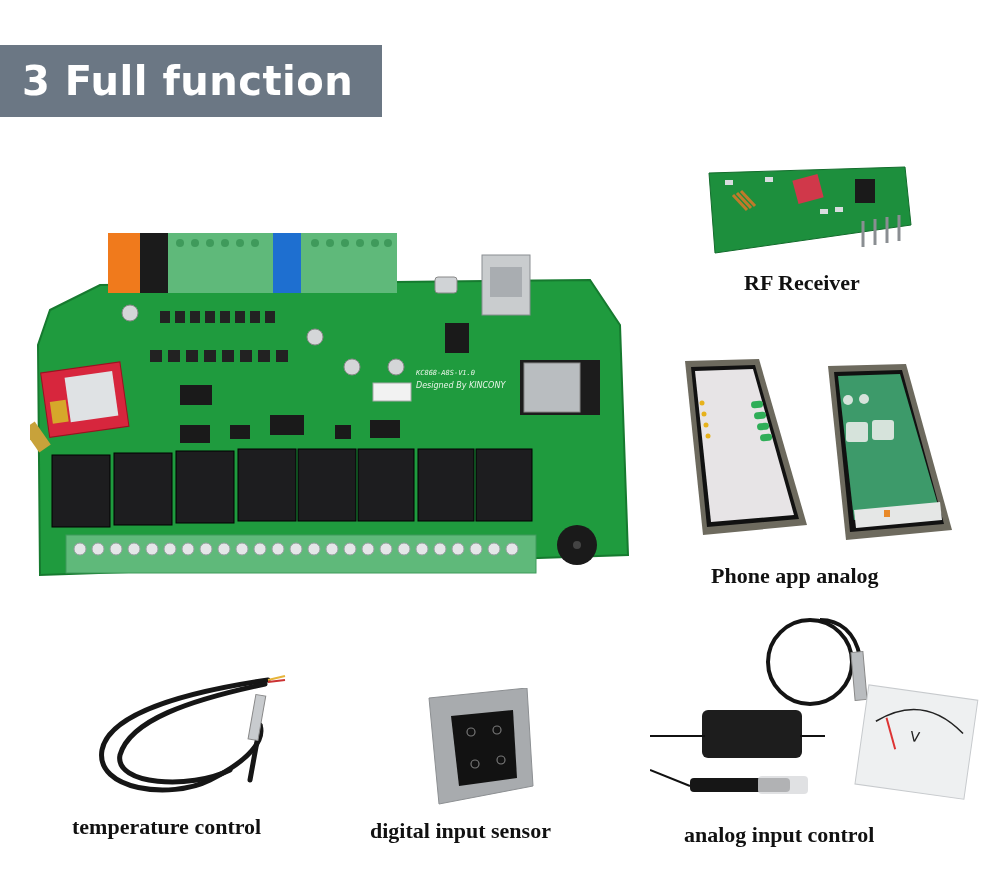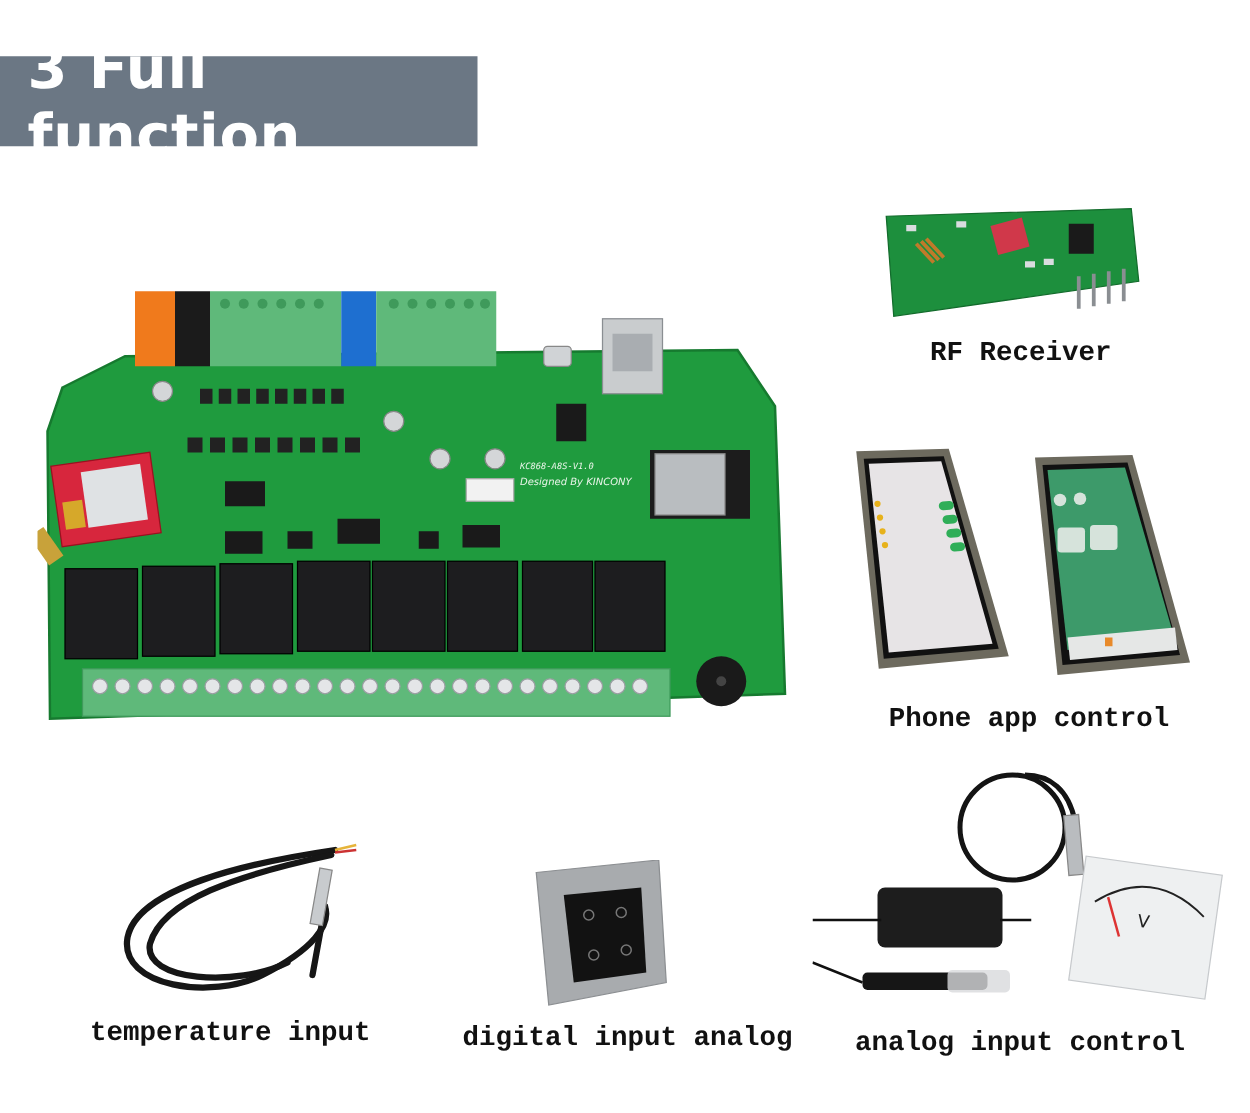--- a/index.html
+++ b/index.html
@@ -5,27 +5,27 @@
   * { box-sizing: border-box; margin: 0; padding: 0; }
   html, body { width: 1000px; height: 890px; background: #ffffff; overflow: hidden; }
   body { position: relative; font-family: "DejaVu Sans", sans-serif; }
 
   .title-banner {
     position: absolute; left: 0; top: 45px; width: 382px; height: 72px;
     background: #6b7784;
     display: flex; align-items: center; padding-left: 22px;
   }
   .title-banner span {
-    color: #ffffff; font-size: 46px; font-weight: bold; letter-spacing: 0.5px;
+    color: #ffffff; font-size: 40px; font-weight: bold; letter-spacing: 0.5px;
     font-family: "DejaVu Sans", sans-serif;
   }
 
   .caption {
     position: absolute; color: #111; font-weight: bold; font-size: 22px;
-    white-space: nowrap; font-family: Liberation Mono, monospace;
+    white-space: nowrap; font-family: Liberation Serif, serif;
   }
 
   .item { position: absolute; }
   svg { display: block; }
 </style>
 </head>
 <body>
 
 <div class="title-banner">
   <span>3 Full function</span>
@@ -205,49 +205,49 @@
     <path d="M12 10 L80 8 L122 162 L28 170 Z" fill="#111"></path>
     <path d="M16 14 L78 12 L118 150 L32 158 Z" fill="#3d9a6a"></path>
     <path d="M32 148 L118 140 L120 158 L34 166 Z" fill="#e5e7e6"></path>
     <rect x="24" y="60" width="22" height="20" rx="3" fill="#d6e3db"></rect>
     <rect x="50" y="58" width="22" height="20" rx="3" fill="#d6e3db"></rect>
     <circle cx="26" cy="38" r="5" fill="#d6e3db"></circle>
       <circle cx="42" cy="37" r="5" fill="#d6e3db"></circle>
     <rect x="62" y="148" width="6" height="7" fill="#e88a2a"></rect>
   </svg>
 </div>
-<div class="caption" style="left:711px; top:563px;">Phone app control</div>
+<div class="caption" style="left:711px; top:563px;">Phone app analog</div>
 
 <div class="item" style="left:90px; top:670px; width:220px; height:140px;">
   <svg width="220" height="140" viewBox="0 0 220 140">
     <g fill="none" stroke="#161616" stroke-width="5" stroke-linecap="round">
       <path d="M178 10 C110 20 20 40 12 80 C5 120 80 130 120 110 C160 90 175 70 170 55"></path>
       <path d="M175 14 C100 30 40 50 30 85 C24 115 100 120 140 100"></path>
       <path d="M170 55 L160 110"></path>
     </g>
     <path d="M178 10 L195 6" stroke="#e6b43a" stroke-width="2"></path>
     <path d="M178 12 L195 10" stroke="#c33" stroke-width="2"></path>
     <rect x="162" y="25" width="10" height="45" fill="#c8cbce" stroke="#888" transform="rotate(10 167 47)"></rect>
   </svg>
 </div>
-<div class="caption" style="left:72px; top:814px;">temperature input</div>
+<div class="caption" style="left:72px; top:814px;">temperature control</div>
 
 <div class="item" style="left:425px; top:688px; width:110px; height:120px;">
   <svg width="110" height="120" viewBox="0 0 110 120">
     <path d="M4 10 L102 0 L108 98 L14 116 Z" fill="#a8abae" stroke="#8c8f92"></path>
     <path d="M26 28 L88 22 L92 90 L34 98 Z" fill="#121212"></path>
     <g fill="none" stroke="#777" stroke-width="1.2">
       <circle cx="46" cy="44" r="4"></circle>
         <circle cx="72" cy="42" r="4"></circle>
       <circle cx="50" cy="76" r="4"></circle>
         <circle cx="76" cy="72" r="4"></circle>
     </g>
   </svg>
 </div>
-<div class="caption" style="left:370px; top:818px;">digital input analog</div>
+<div class="caption" style="left:370px; top:818px;">digital input sensor</div>
 
 <div class="item" style="left:650px; top:612px; width:330px; height:200px;">
   <svg width="330" height="200" viewBox="0 0 330 200">
 
     <g fill="none" stroke="#141414" stroke-width="4">
       <ellipse cx="160" cy="50" rx="42" ry="42"></ellipse>
       <path d="M170 8 C190 8 205 20 210 45"></path>
     </g>
     <rect x="203" y="40" width="12" height="48" fill="#b9bcbf" stroke="#888" transform="rotate(-5 209 64)"></rect>
 

